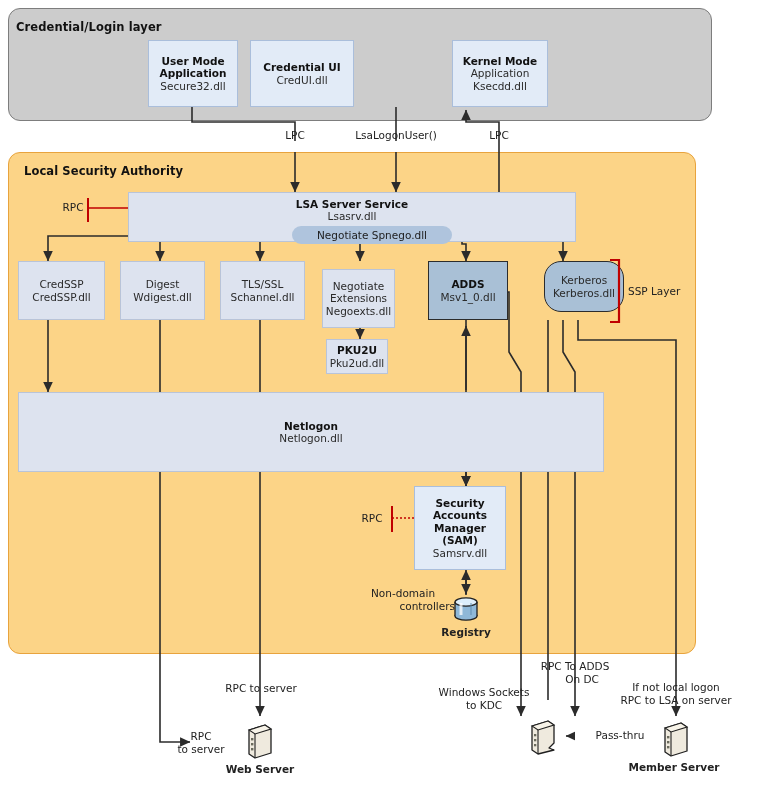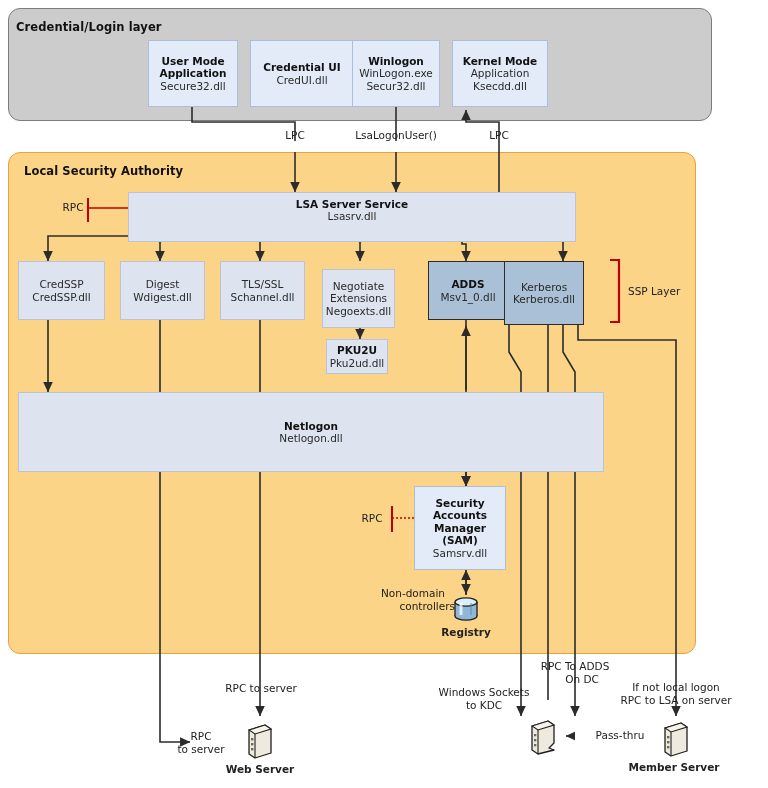--- a/index.html
+++ b/index.html
@@ -111,41 +111,37 @@
     <div class="t-b">User Mode</div>
     <div class="t-b">Application</div>
     <div class="t-n">Secure32.dll</div>
   </div>
 
   <div class="box box-cred" style="left:250px;top:40px;width:104px;height:67px;">
     <div class="t-b">Credential UI</div>
     <div class="t-n">CredUI.dll</div>
   </div>
 
-  <div class="box box-cred" style="left:352px;top:40px;width:88px;height:67px;">
-    <div class="t-b">Winlogon</div>
-    <div class="t-n">WinLogon.exe</div>
-    <div class="t-n">Secur32.dll</div>
-  </div>
 
   <div class="box box-cred" style="left:452px;top:40px;width:96px;height:67px;">
     <div class="t-b">Kernel Mode</div>
     <div class="t-n">Application</div>
     <div class="t-n">Ksecdd.dll</div>
   </div>
 
   <div class="lbl" style="left:275px;top:129px;width:40px;">LPC</div>
   <div class="lbl" style="left:339px;top:129px;width:114px;">LsaLogonUser()</div>
   <div class="lbl" style="left:479px;top:129px;width:40px;">LPC</div>
 
   <div class="box box-lite" style="left:128px;top:192px;width:448px;height:50px;justify-content:flex-start;padding-top:5px;">
     <div class="t-b">LSA Server Service</div>
     <div class="t-n">Lsasrv.dll</div>
   </div>
 
+  <div class="pill" style="left:292px;top:226px;width:160px;height:18px;">Negotiate Spnego.dll</div>
 
   <div class="lbl" style="left:58px;top:201px;width:30px;">RPC</div>
 
   <div class="box box-lite" style="left:120px;top:261px;width:85px;height:59px;">
     <div class="t-n">Digest</div>
     <div class="t-n">Wdigest.dll</div>
   </div>
 
   <div class="box box-lite" style="left:18px;top:261px;width:87px;height:59px;">
     <div class="t-n">CredSSP</div>
@@ -161,21 +157,21 @@
     <div class="t-n">Negotiate</div>
     <div class="t-n">Extensions</div>
     <div class="t-n">Negoexts.dll</div>
   </div>
 
   <div class="box box-ssp" style="left:428px;top:261px;width:80px;height:59px;">
     <div class="t-b">ADDS</div>
     <div class="t-n">Msv1_0.dll</div>
   </div>
 
-  <div class="box box-ssp" style="left:504px;top:261px;width:80px;height:64px;">
+  <div class="box box-ssp" style="left:544px;top:261px;width:80px;height:51px;border-radius:17px;">
     <div class="t-n">Kerberos</div>
     <div class="t-n">Kerberos.dll</div>
   </div>
 
   <svg style="position:absolute;left:608px;top:258px;width:18px;height:66px;" viewBox="0 0 18 66">
     <path d="M2,2 L11,2 L11,64 L2,64" fill="none" stroke="#c00000" stroke-width="2.2"></path>
   </svg>
   <div class="lbl-ssp" style="left:628px;top:285px;">SSP Layer</div>
 
   <div class="box box-lite" style="left:326px;top:339px;width:62px;height:35px;">
@@ -190,21 +186,21 @@
 
   <div class="box box-cred" style="left:414px;top:486px;width:92px;height:84px;">
     <div class="t-b">Security</div>
     <div class="t-b">Accounts</div>
     <div class="t-b">Manager</div>
     <div class="t-b">(SAM)</div>
     <div class="t-n">Samsrv.dll</div>
   </div>
   <div class="lbl" style="left:355px;top:512px;width:34px;">RPC</div>
 
-  <div class="lbl" style="left:371px;top:587px;width:84px;text-align:center;">Non-domain</div>
+  <div class="lbl" style="left:371px;top:587px;width:84px;text-align:left;">Non-domain</div>
   <div class="lbl" style="left:371px;top:600px;width:84px;text-align:right;">controllers</div>
 
   <svg class="dbicon" style="left:452px;top:596px;" viewBox="0 0 28 26">
     <ellipse cx="14" cy="20" rx="11" ry="4.2" fill="#8fb8d8" stroke="#1f1f1f" stroke-width="1.3"></ellipse>
     <rect x="3" y="6" width="22" height="14" fill="#8fb8d8" stroke="none"></rect>
     <path d="M3,6 L3,20 M25,6 L25,20" stroke="#1f1f1f" stroke-width="1.3" fill="none"></path>
     <ellipse cx="14" cy="6" rx="11" ry="4.2" fill="#ddeefb" stroke="#1f1f1f" stroke-width="1.3"></ellipse>
     <path d="M9,7 L9,19" stroke="#ffffff" stroke-width="3" opacity=".75"></path>
     <path d="M19,7 L19,19" stroke="#5e8cb0" stroke-width="1.6" opacity=".6"></path>
   </svg>

